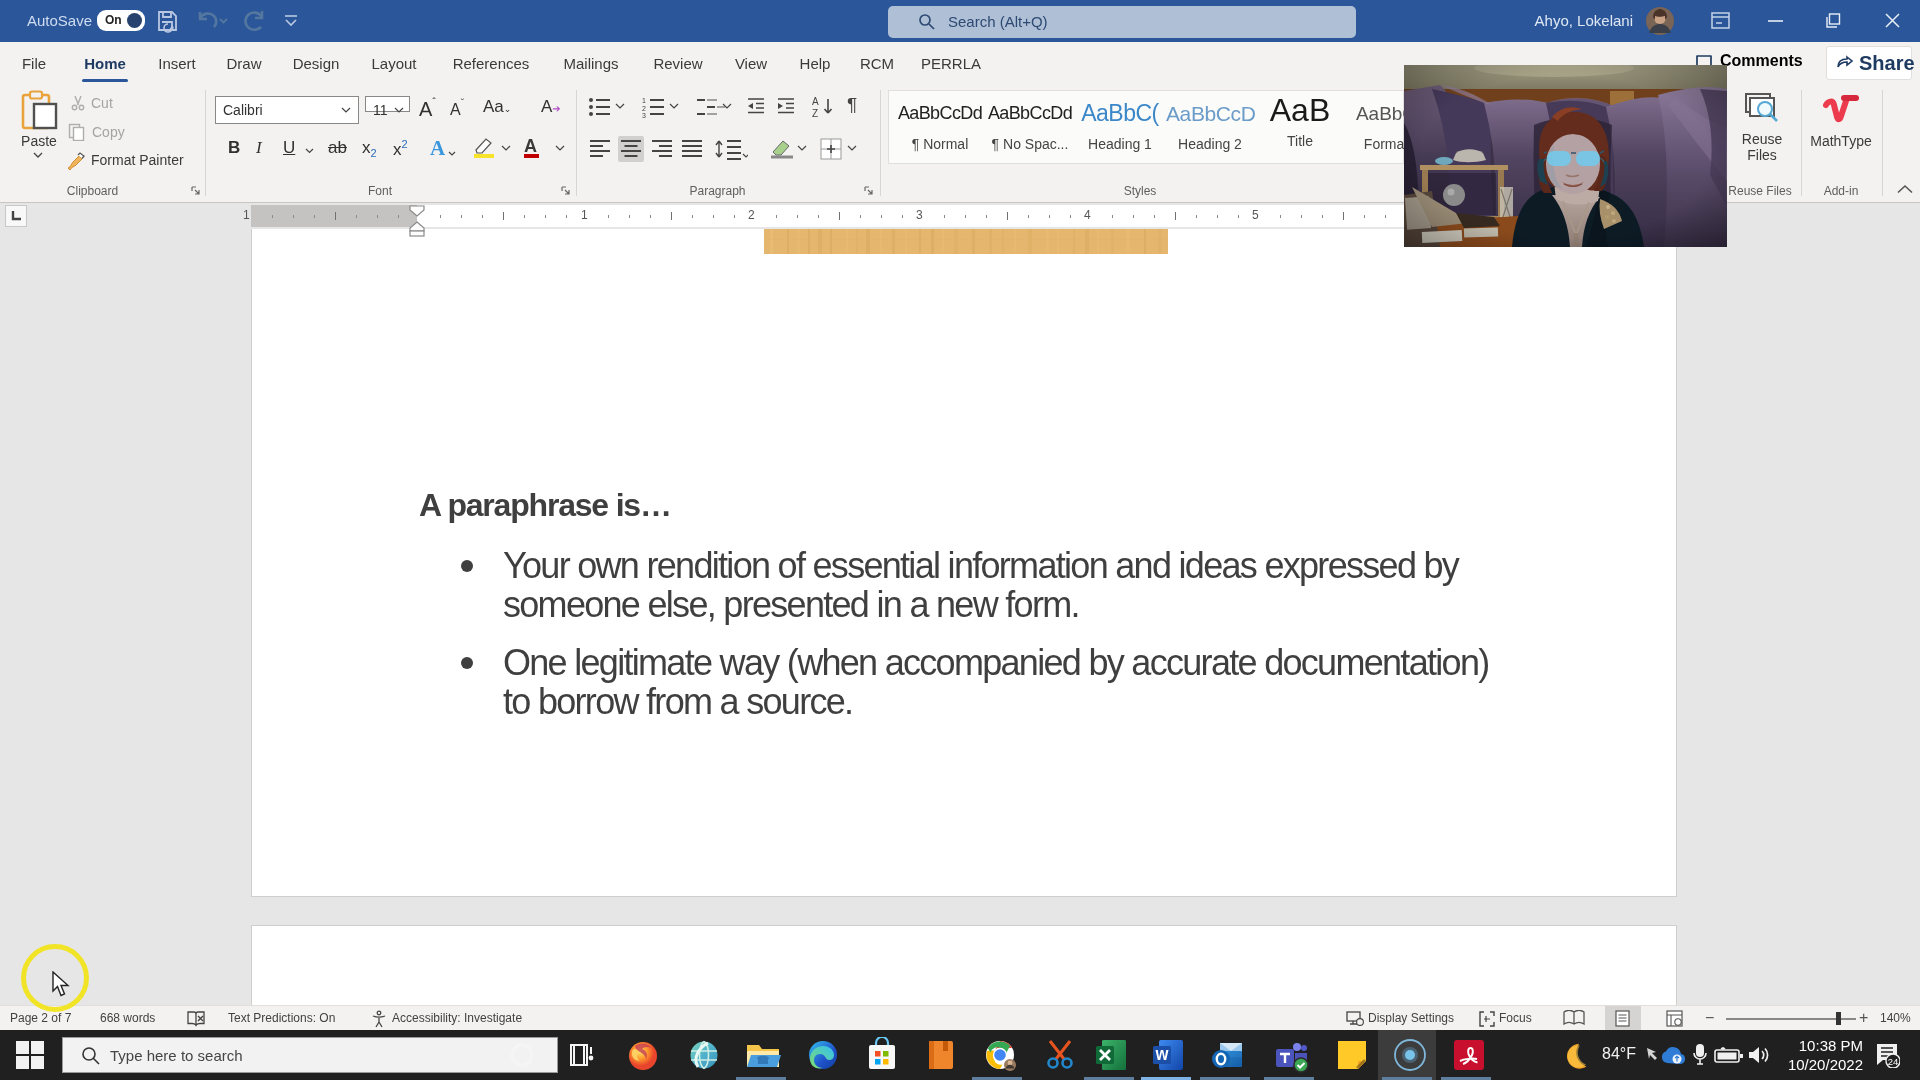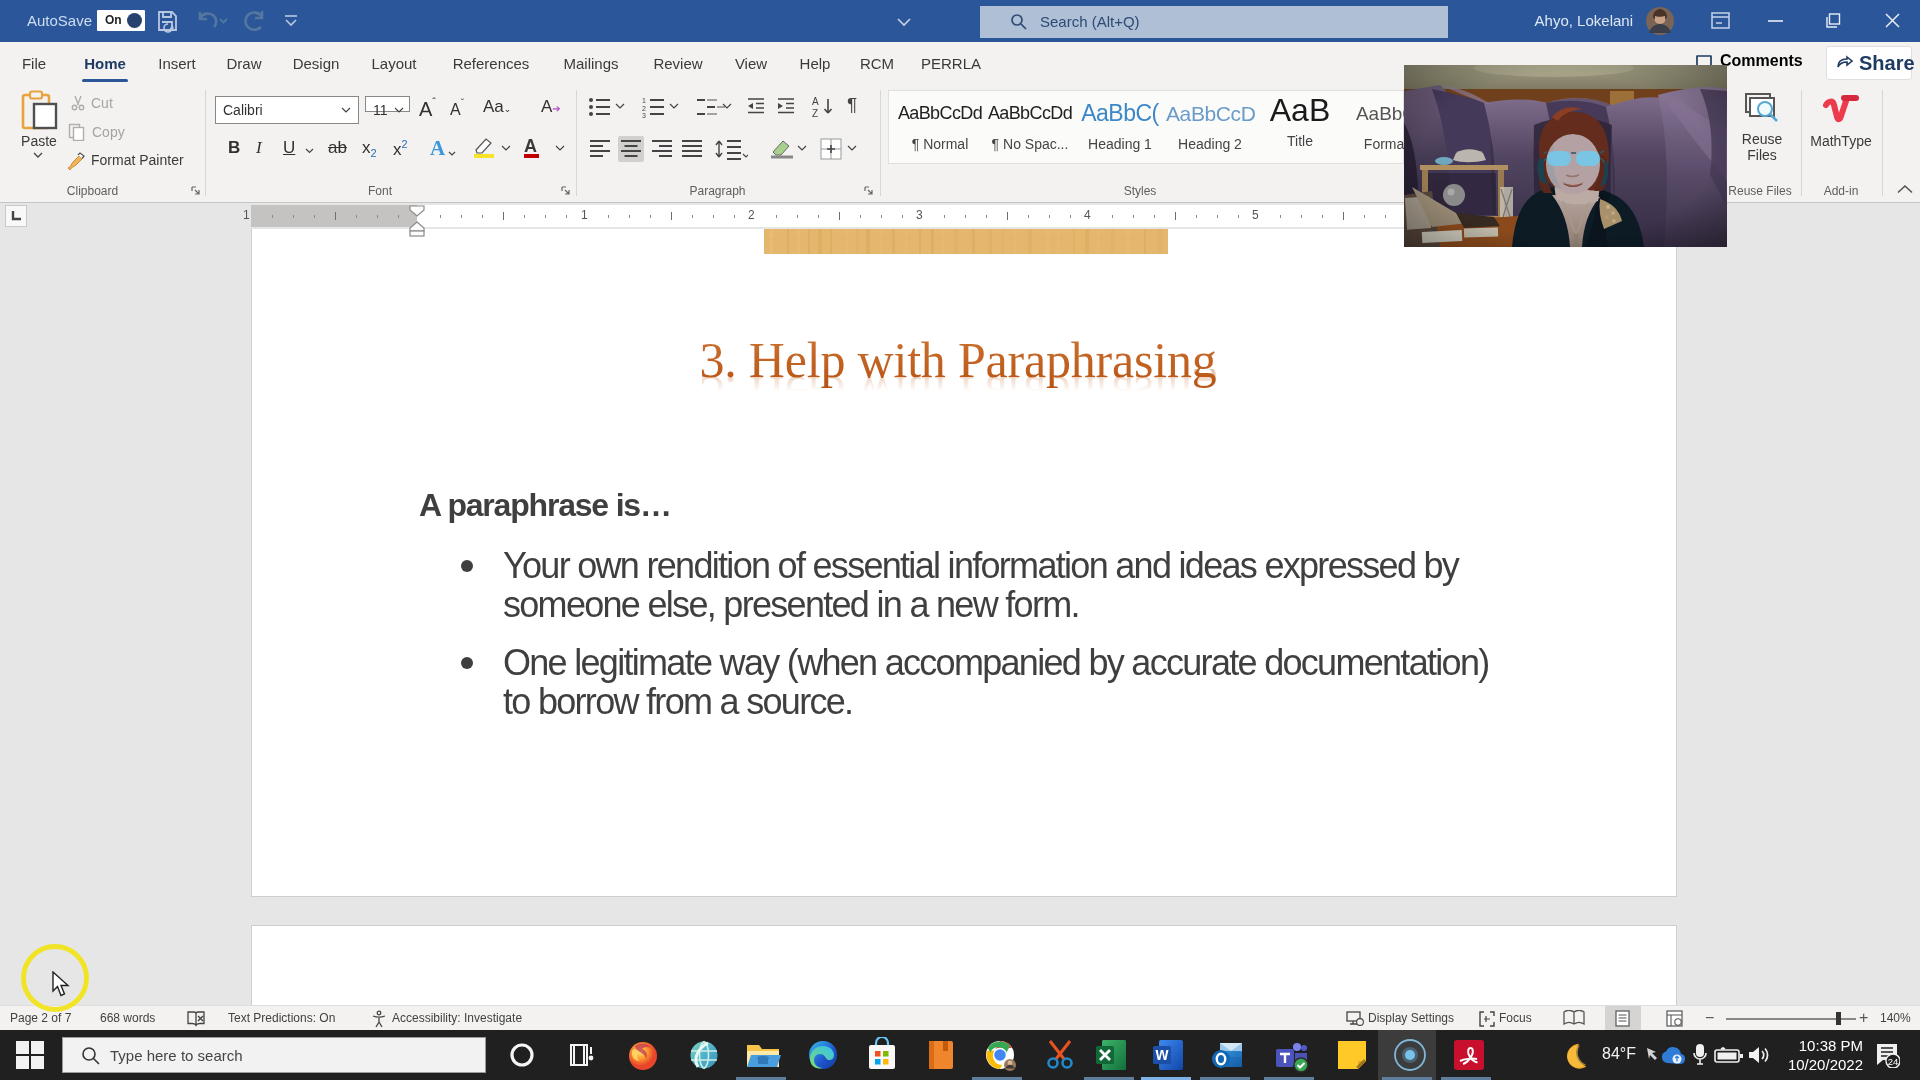--- a/index.html
+++ b/index.html
@@ -1,24 +1,24 @@
 <!DOCTYPE html>
 <html><head><meta charset="utf-8">
 <style>
 *{margin:0;padding:0;box-sizing:border-box}
 html,body{width:1920px;height:1080px;overflow:hidden;background:#e6e6e6;font-family:"Liberation Sans",sans-serif}
 .a{position:absolute}
 
 #titlebar{position:absolute;left:0;top:0;width:1920px;height:42px;background:#2b579a}
 #autosave{left:27px;top:12px;color:#cfdcf0;font-size:15px}
-#pill{left:97px;top:10px;width:48px;height:21px;background:#fff;border-radius:1px}
+#pill{left:97px;top:10px;width:48px;height:21px;background:#fff;border-radius:9px}
 #pill .on{position:absolute;left:8px;top:3px;font-size:12px;color:#222;font-weight:bold}
 #pill .knob{position:absolute;right:3px;top:3px;width:15px;height:15px;border-radius:50%;background:#27426e}
 #doctitle{left:0;top:0;width:950px;height:42px;text-align:center;line-height:42px;color:#dfe7f3;font-size:15px}
-#searchbox{left:980px;top:6px;width:468px;height:32px;background:#aebfd6;border-radius:0;color:#2e4a73;font-size:15px;line-height:32px}
+#searchbox{left:888px;top:6px;width:468px;height:32px;background:#aebfd6;border-radius:5px;color:#2e4a73;font-size:15px;line-height:32px}
 #username{right:287px;top:12px;color:#dfe7f3;font-size:15px}
 
 #tabrow{position:absolute;left:0;top:42px;width:1920px;height:42px;background:#f3f2f1}
 .tab{position:absolute;top:0;height:42px;line-height:44px;font-size:15px;color:#3b3a39;text-align:center}
 .tab.sel{color:#1f3b62;font-weight:bold}
 .tab.sel:after{content:"";position:absolute;left:6px;right:6px;bottom:2px;height:3px;background:#2b579a;border-radius:2px}
 
 #ribbon{position:absolute;left:0;top:84px;width:1920px;height:119px;background:#f3f2f1;border-bottom:1px solid #c8c6c4}
 .glabel{position:absolute;bottom:4px;font-size:12px;color:#605e5c;text-align:center}
 .gdiv{position:absolute;top:6px;bottom:6px;width:1px;background:#d8d6d4}
@@ -37,21 +37,21 @@
 #page1{position:absolute;left:251px;top:0px;width:1426px;height:668px;background:#fff;border-left:1px solid #d0cecd;border-right:1px solid #d0cecd;border-bottom:1px solid #d0cecd}
 #page2{position:absolute;left:251px;top:696px;width:1426px;height:80px;background:#fff;border:1px solid #d0cecd;border-bottom:none}
 #tanimg{position:absolute;left:512px;top:0px;width:404px;height:25px}
 .hgrad{background:linear-gradient(180deg,#cd7434 0%,#b85312 100%);-webkit-background-clip:text;background-clip:text;color:transparent}
 .bodytxt{color:#3f3f3f}
 
 #statusbar{position:absolute;left:0;top:1005px;width:1920px;height:25px;background:#f3f2f1;border-top:1px solid #e1dfdd;font-size:12px;color:#424242}
 #statusbar .it{position:absolute;top:5px}
 
 #taskbar{position:absolute;left:0;top:1030px;width:1920px;height:50px;background:#202020}
-#tsearch{position:absolute;left:62px;top:7px;width:424px;height:36px;background:#f2f2f2;border:1px solid #9a9a9a;color:#454545;font-size:15px;line-height:36px}
+#tsearch{position:absolute;left:62px;top:7px;width:496px;height:36px;background:#f2f2f2;border:1px solid #9a9a9a;color:#454545;font-size:15px;line-height:36px}
 .tico{position:absolute;top:7px;width:36px;height:36px}
 .uline{position:absolute;bottom:0;height:3px;background:#5f7d9c}
 .tray{color:#fff;font-size:13px}
 </style></head>
 <body>
 
 <div id="titlebar">
   <div class="a" id="autosave">AutoSave</div>
   <div class="a" id="pill">
       <span class="on">On</span>
@@ -455,24 +455,20 @@
           <rect x="309" width="2" height="25" fill="#d2a55a"></rect>
           <rect x="321" width="4" height="25" fill="#caa050"></rect>
           <rect x="333" width="2" height="25" fill="#eec27e"></rect>
           <rect x="347" width="3" height="25" fill="#d8ab60"></rect>
           <rect x="362" width="4" height="25" fill="#eec27e"></rect>
           <rect x="380" width="2" height="25" fill="#c99a4e"></rect>
           <rect x="394" width="4" height="25" fill="#d8ab60"></rect>
           <rect y="10" width="404" height="1.5" fill="#d8a758" opacity=".4"></rect>
         </g>
     </svg>
-    <div id="headwrap" style="position:absolute;left:-7px;top:106px;width:1426px;height:50px;text-align:center;
-         -webkit-box-reflect:below -16px linear-gradient(to top,rgba(0,0,0,.38),transparent 45%)">
-      <span class="hgrad" style="font-family:'Liberation Serif',serif;font-size:50px;line-height:50px;letter-spacing:-.2px;white-space:nowrap">3. Help with Paraphrasing</span>
-    </div>
     <div class="a bodytxt" id="aparais" style="left:167px;top:260px;font-size:32px;line-height:32px;font-weight:bold;letter-spacing:-1.2px;white-space:nowrap">A paraphrase is…</div>
     <div class="a bodytxt" id="b2" style="left:251px;top:415px;width:1005px;font-size:36px;line-height:38.5px;letter-spacing:-1.7px">One legitimate way (when accompanied by accurate documentation) to borrow from a source.</div>
     <div class="a bodytxt" id="b1" style="left:251px;top:318px;width:1000px;font-size:36px;line-height:38.5px;letter-spacing:-1.7px">Your own rendition of essential information and ideas expressed by someone else, presented in a new form.</div>
     <div class="a" style="left:209px;top:331px;width:12px;height:12px;border-radius:50%;background:#3f3f3f"></div>
     <div class="a" style="left:209px;top:428px;width:12px;height:12px;border-radius:50%;background:#3f3f3f"></div>
   </div>
   <div id="page2"></div>
 </div>
 <div class="a" style="left:21px;top:944px;width:68px;height:68px;border-radius:50%;border:5px solid #f2e41c;z-index:60;filter:blur(.7px);opacity:.95"></div>
 <svg class="a" style="left:52px;top:971px;z-index:61" width="19" height="26" viewBox="0 0 19 26">

